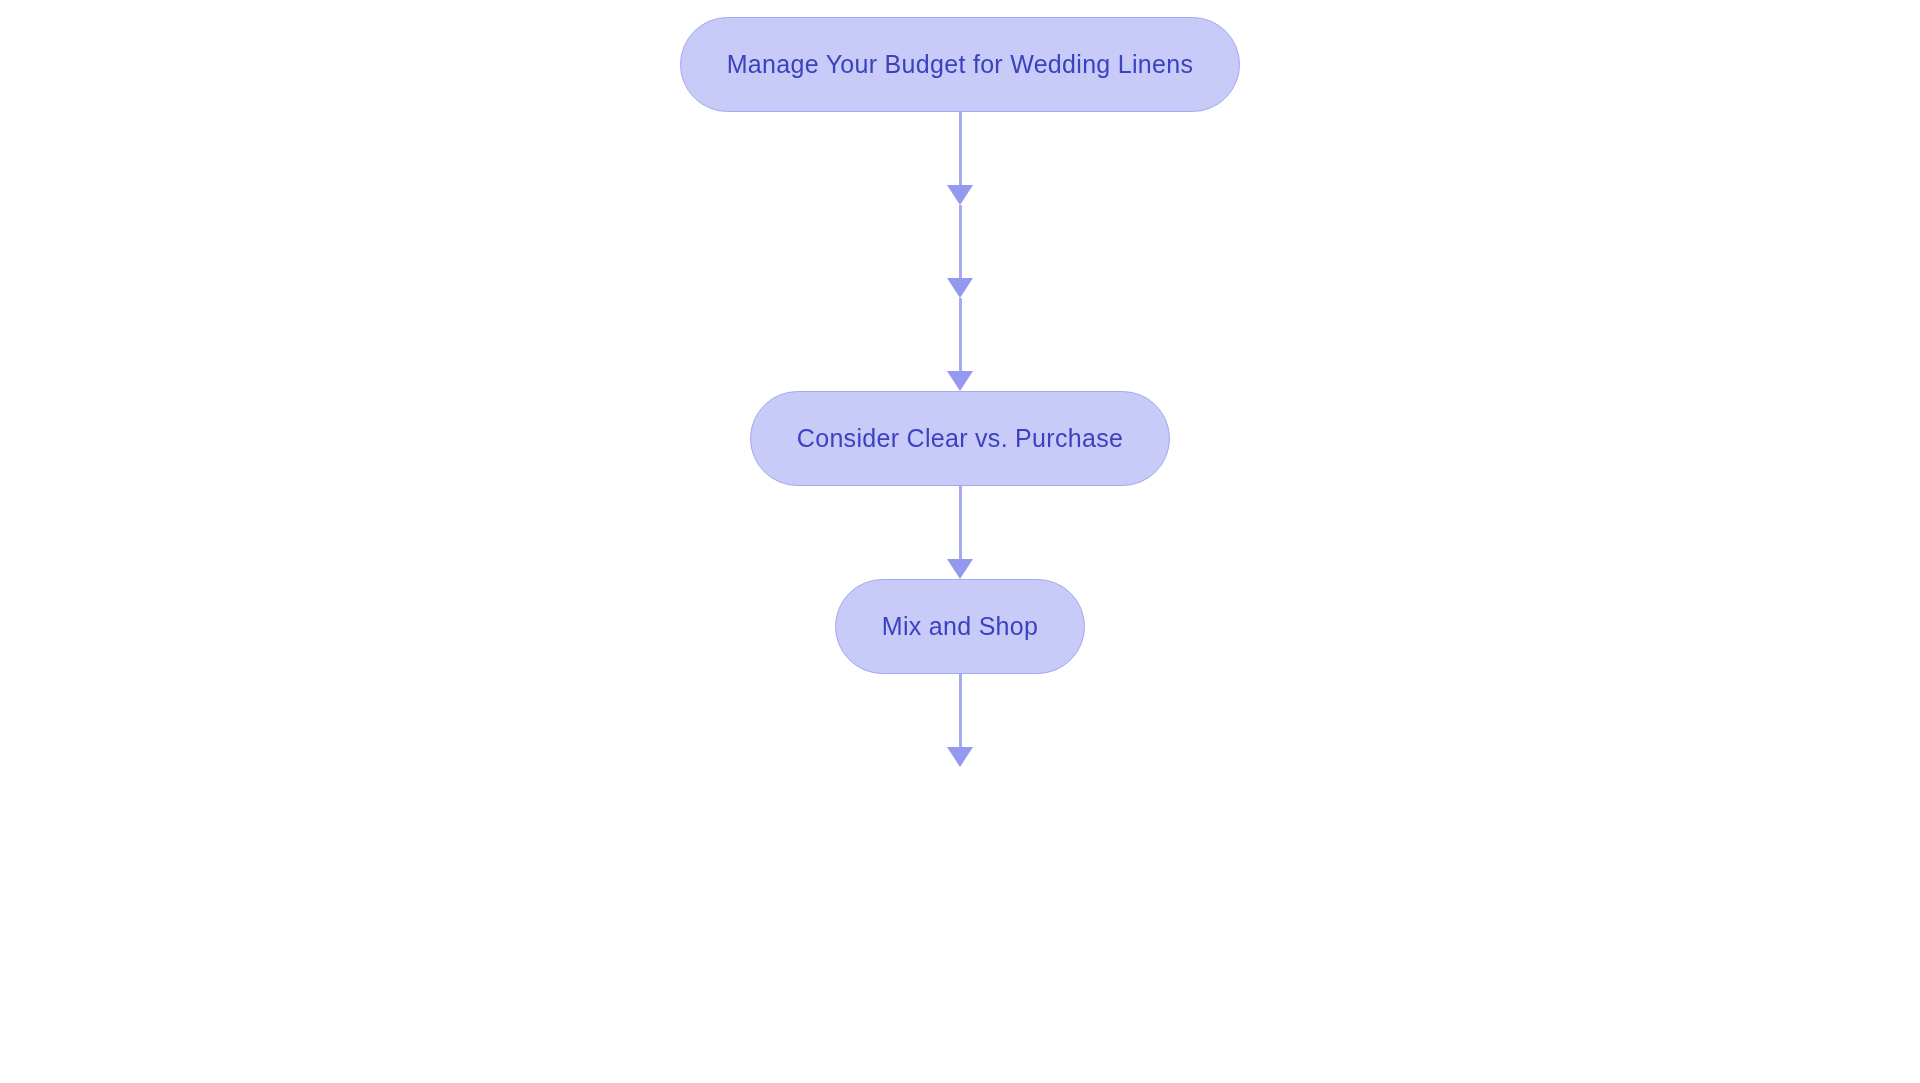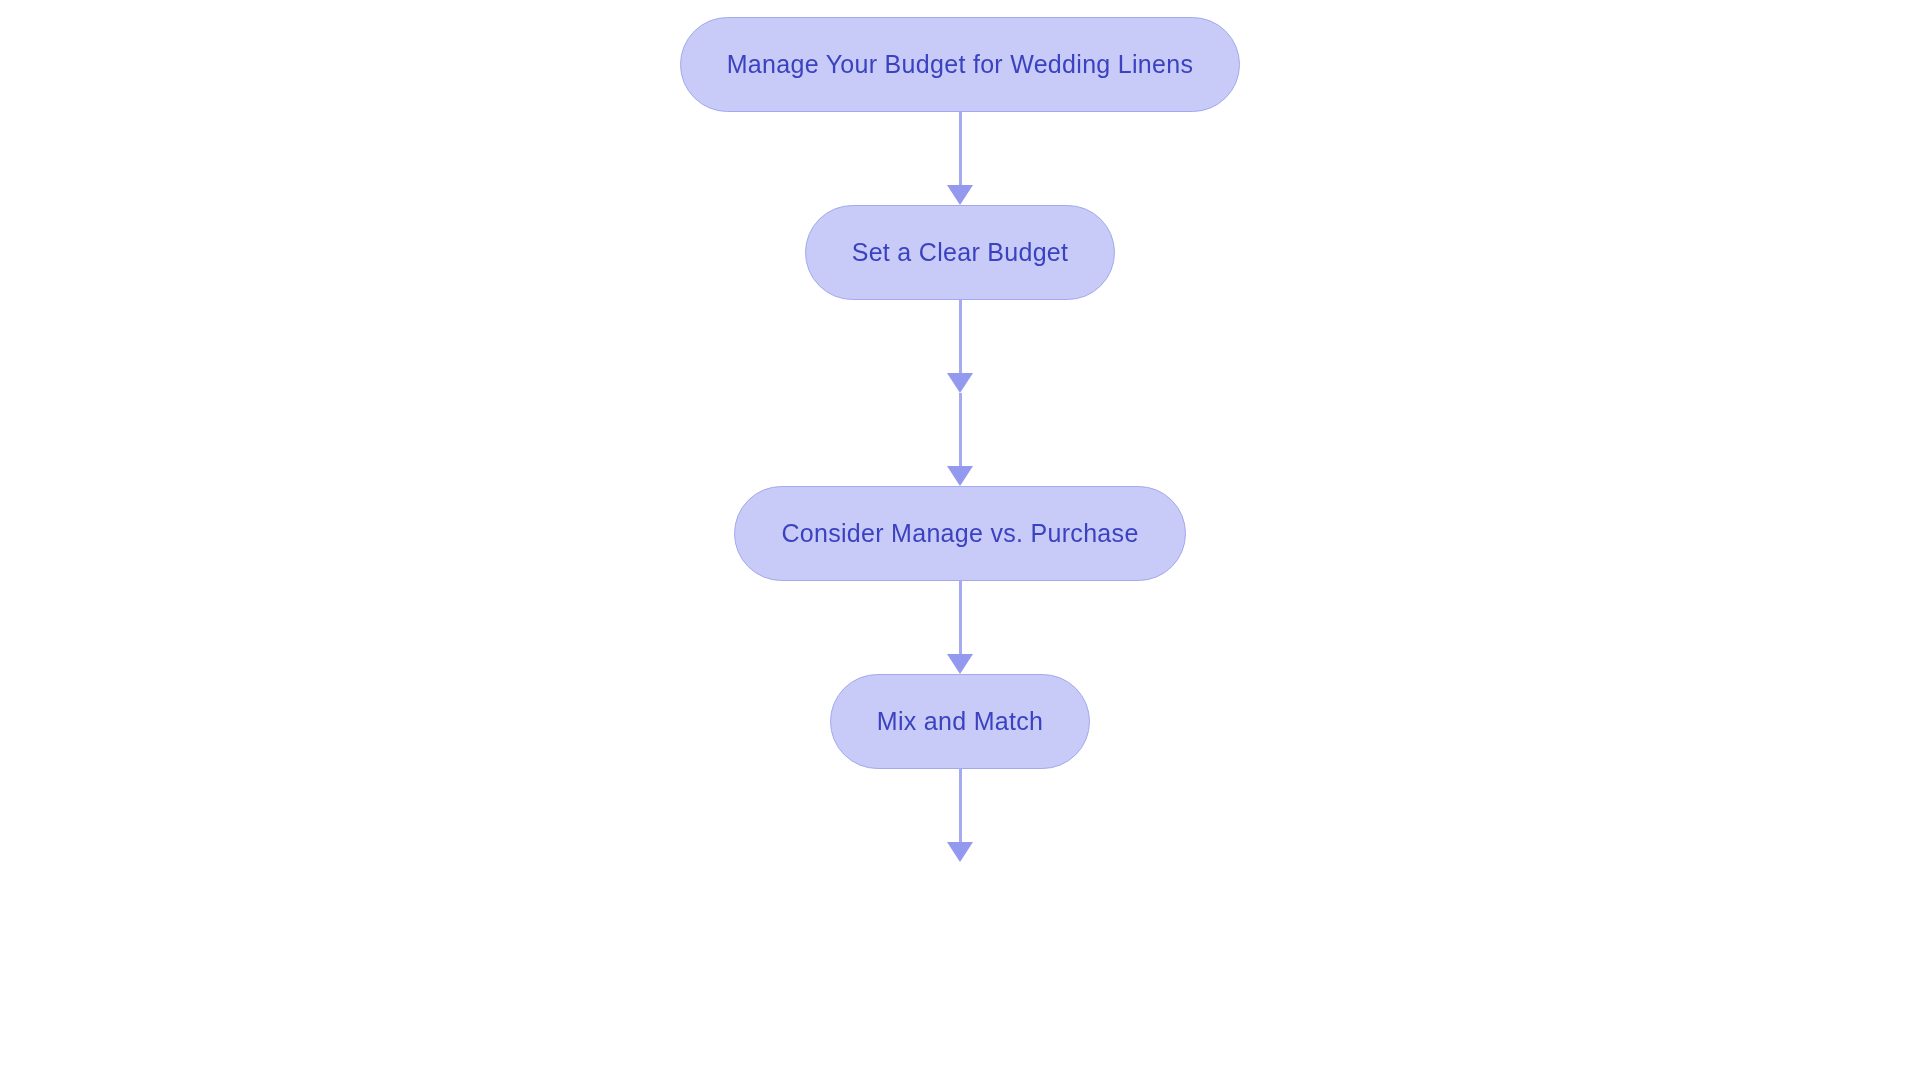--- a/index.html
+++ b/index.html
@@ -71,46 +71,43 @@
 
   <div class="node">
     <span class="node-label">Manage Your Budget for Wedding Linens</span>
   </div>
 
   <div class="connector">
     <div class="stem"></div>
     <div class="head"></div>
   </div>
 
-  <div class="node">
-    <span class="node-label">Set a Clear Budget</span>
-  </div>
 
   <div class="connector">
     <div class="stem"></div>
     <div class="head"></div>
   </div>
 
 
   <div class="connector">
     <div class="stem"></div>
     <div class="head"></div>
   </div>
 
   <div class="node">
-    <span class="node-label">Consider Manage vs. Purchase</span>
+    <span class="node-label">Consider Clear vs. Purchase</span>
   </div>
 
   <div class="connector">
     <div class="stem"></div>
     <div class="head"></div>
   </div>
 
   <div class="node">
-    <span class="node-label">Mix and Match</span>
+    <span class="node-label">Mix and Shop</span>
   </div>
 
   <div class="connector">
     <div class="stem"></div>
     <div class="head"></div>
   </div>
 
 
 </div>
 

